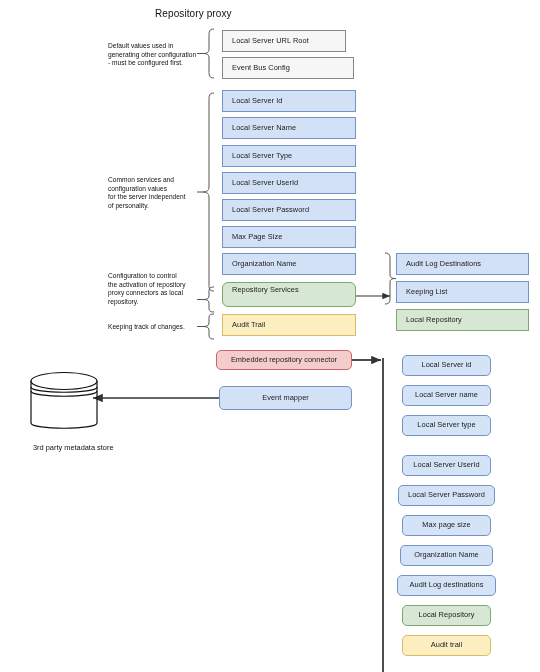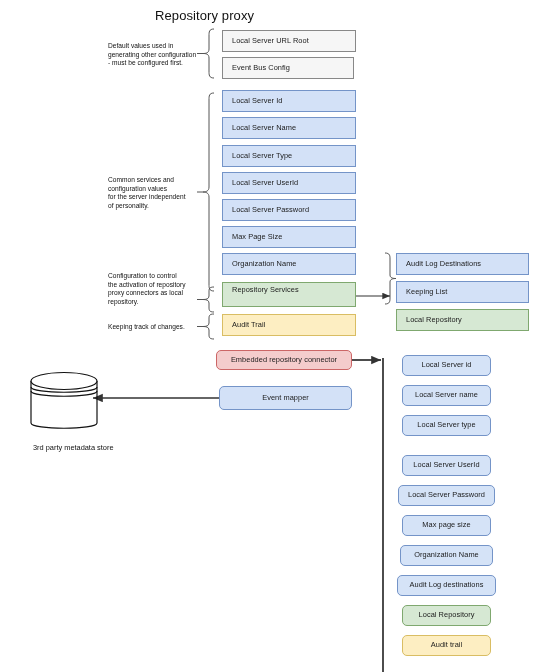--- a/index.html
+++ b/index.html
@@ -10,21 +10,21 @@
     position:relative;
     overflow:hidden;
     color:#1a1a1a;
   }
   .canvas{position:absolute;left:0;top:0;width:540px;height:672px;}
 
   
   #diagram-title{
     position:absolute;
     left:155px;top:8px;
-    font-size:13px;
+    font-size:10px;
     color:#111;
     letter-spacing:.1px;
     white-space:nowrap;
   }
 
   
   .box{
     position:absolute;
     box-sizing:border-box;
     display:flex;
@@ -161,32 +161,32 @@
   <svg style="position:absolute;left:28px;top:369px;" width="72" height="66">
     <path d="M3,12 L3,54" stroke="#111" stroke-width="1.2" fill="none"></path>
     <path d="M69,12 L69,54" stroke="#111" stroke-width="1.2" fill="none"></path>
     <path d="M3,54 C3,61 69,61 69,54" stroke="#111" stroke-width="1.2" fill="none"></path>
     <ellipse cx="36" cy="12" rx="33" ry="8.5" stroke="#111" stroke-width="1.2" fill="#fff"></ellipse>
     <path d="M3,18 C3,25 69,25 69,18" stroke="#111" stroke-width="1.2" fill="none"></path>
     <path d="M3,22 C3,29 69,29 69,22" stroke="#111" stroke-width="1.2" fill="none"></path>
   </svg>
   <div id="store-label">3rd party metadata store</div>
 
-  <div class="box rect grey" style="left:222px;top:30px;width:134px;height:22px;">Local Server URL Root</div>
+  <div class="box rect grey" style="left:222px;top:30px;width:124px;height:22px;">Local Server URL Root</div>
   <div class="box rect grey" style="left:222px;top:57px;width:132px;height:22px;">Event Bus Config</div>
 
   <div class="box rect blue" style="left:222px;top:90px;width:134px;height:22px;">Local Server Id</div>
   <div class="box rect blue" style="left:222px;top:117px;width:134px;height:22px;">Local Server Name</div>
   <div class="box rect blue" style="left:222px;top:145px;width:134px;height:22px;">Local Server Type</div>
   <div class="box rect blue" style="left:222px;top:172px;width:134px;height:22px;">Local Server UserId</div>
   <div class="box rect blue" style="left:222px;top:199px;width:134px;height:22px;">Local Server Password</div>
   <div class="box rect blue" style="left:222px;top:226px;width:134px;height:22px;">Max Page Size</div>
   <div class="box rect blue" style="left:222px;top:253px;width:134px;height:22px;">Organization Name</div>
 
-  <div class="box rect green" style="left:222px;top:282px;width:134px;height:25px;align-items:flex-start;padding-top:3px;">Repository Services</div>
+  <div class="box rect green" style="left:222px;top:282px;width:134px;height:25px;align-items:flex-start;padding-top:3px;border-radius:6px;">Repository Services</div>
 
   <div class="box rect yellow" style="left:222px;top:314px;width:134px;height:22px;">Audit Trail</div>
 
   <div class="box rect blue" style="left:396px;top:253px;width:133px;height:22px;">Audit Log Destinations</div>
   <div class="box rect blue" style="left:396px;top:281px;width:133px;height:22px;">Keeping List</div>
   <div class="box rect green" style="left:396px;top:309px;width:133px;height:22px;">Local Repository</div>
 
   <div class="box pill red" style="left:216px;top:350px;width:136px;height:20px;">Embedded repository connector</div>
   <div class="box pill bigblue" style="left:219px;top:386px;width:133px;height:24px;">Event mapper</div>
 

